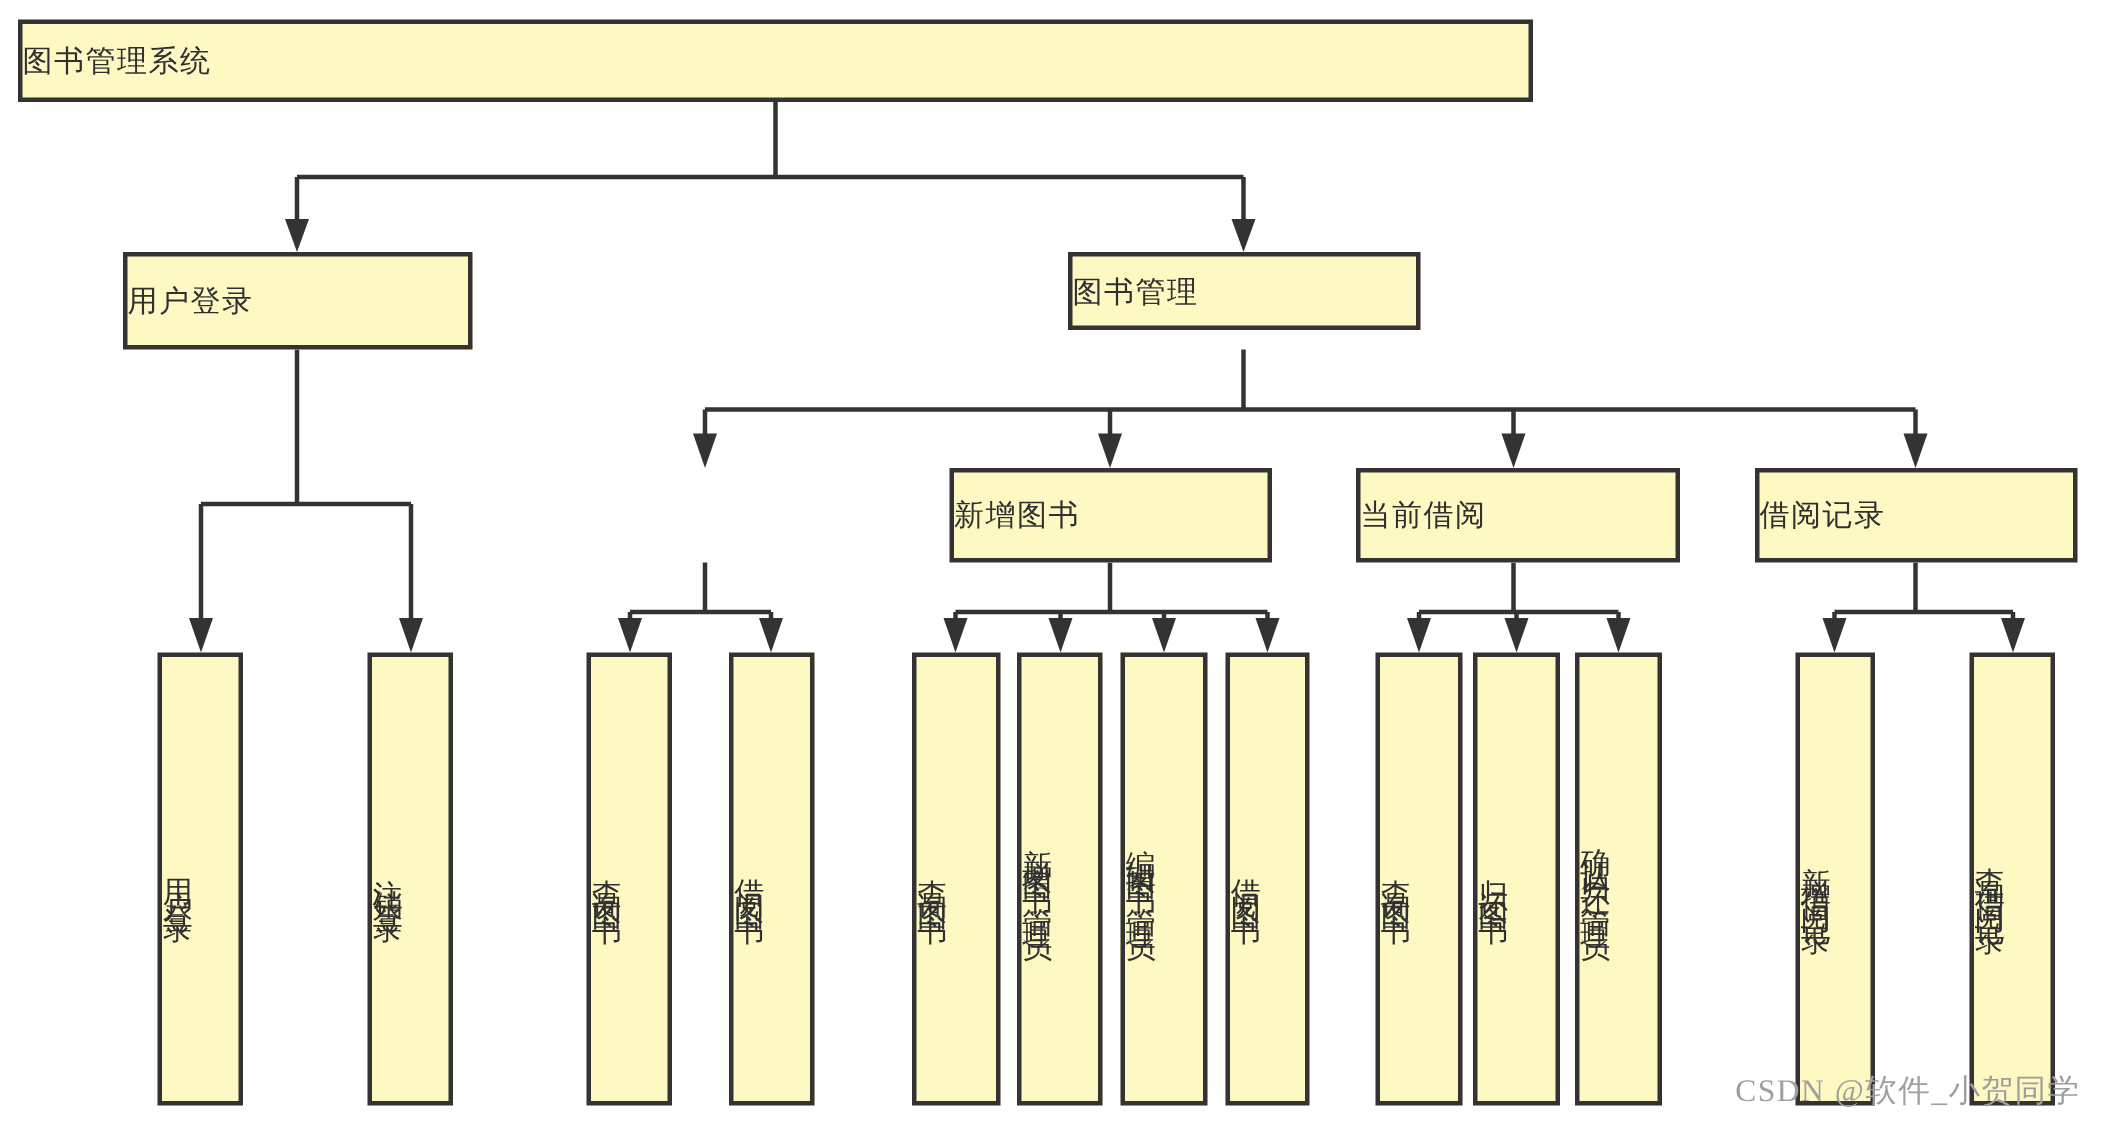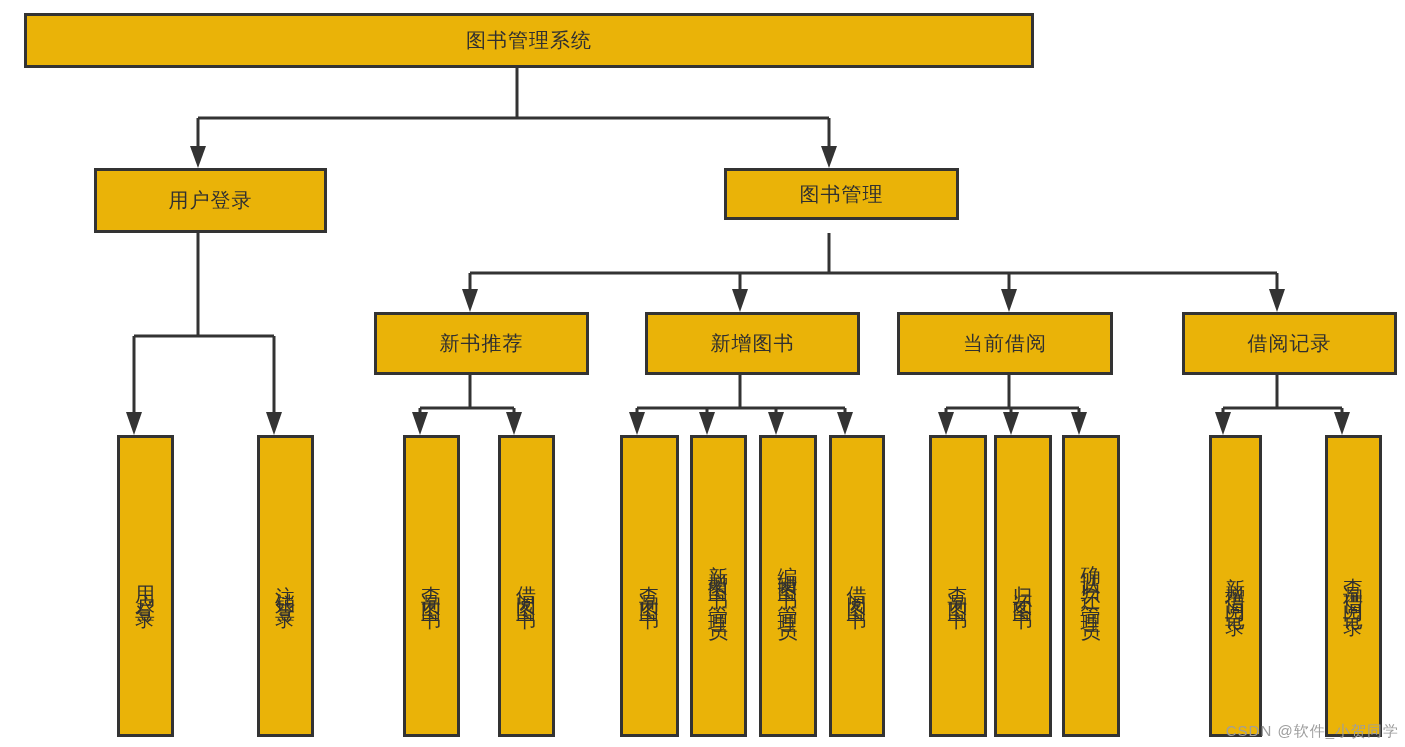--- a/index.html
+++ b/index.html
@@ -29,27 +29,26 @@
     fill: none;
   }
   .connectors polygon {
     fill: #333333;
     stroke: none;
   }
   .node {
     position: absolute;
     box-sizing: border-box;
     border: 3px solid #333333;
-    background: #eab308;
+    background: #fef9c3;
     display: flex;
     align-items: center;
-    justify-content: center;
+    justify-content: flex-start;
     color: #303030;
     z-index: 2;
-    margin-left: 12px;
   }
   .node span {
     white-space: nowrap;
     letter-spacing: 1px;
   }
   .hbox { font-size: 20px; }
   .root-box { font-size: 20px; }
   .leaf {
     width: 57px;
     top: 435px;
@@ -57,27 +56,28 @@
     font-size: 20px;
   }
   .leaf span {
     writing-mode: vertical-rl;
     letter-spacing: 8px;
     white-space: nowrap;
     line-height: 1;
   }
   .watermark {
     position: absolute;
-    right: 6px;
+    right: 18px;
     bottom: 6px;
-    font-size: 15px;
+    font-size: 21px;
     color: #9e9e9e;
     z-index: 3;
     letter-spacing: 1px;
     white-space: nowrap;
+    font-family: Liberation Serif, serif;
   }
 </style>
 </head>
 <body>
 
 <div class="canvas">
 
   <svg class="connectors" viewBox="0 0 1405 747" xmlns="http://www.w3.org/2000/svg">
 
     <path d="M517,68 V118"></path>
@@ -144,27 +144,24 @@
     <span>图书管理系统</span>
   </div>
 
   <div class="node hbox" style="left:82px; top:168px; width:233px; height:65px;">
     <span>用户登录</span>
   </div>
   <div class="node hbox" style="left:712px; top:168px; width:235px; height:52px;">
     <span>图书管理</span>
   </div>
 
-  <div class="node hbox" style="left:362px; top:312px; width:215px; height:63px;">
-    <span>新书推荐</span>
-  </div>
   <div class="node hbox" style="left:633px; top:312px; width:215px; height:63px;">
     <span>新增图书</span>
   </div>
-  <div class="node hbox" style="left:885px; top:312px; width:216px; height:63px;font-family:Liberation Serif, serif;">
+  <div class="node hbox" style="left:904px; top:312px; width:216px; height:63px;font-family:Liberation Serif, serif;">
     <span>当前借阅</span>
   </div>
   <div class="node hbox" style="left:1170px; top:312px; width:215px; height:63px;">
     <span>借阅记录</span>
   </div>
 
   <div class="node leaf" style="left:105px;">
     <span>用户登录</span>
   </div>
   <div class="node leaf" style="left:245px;">

